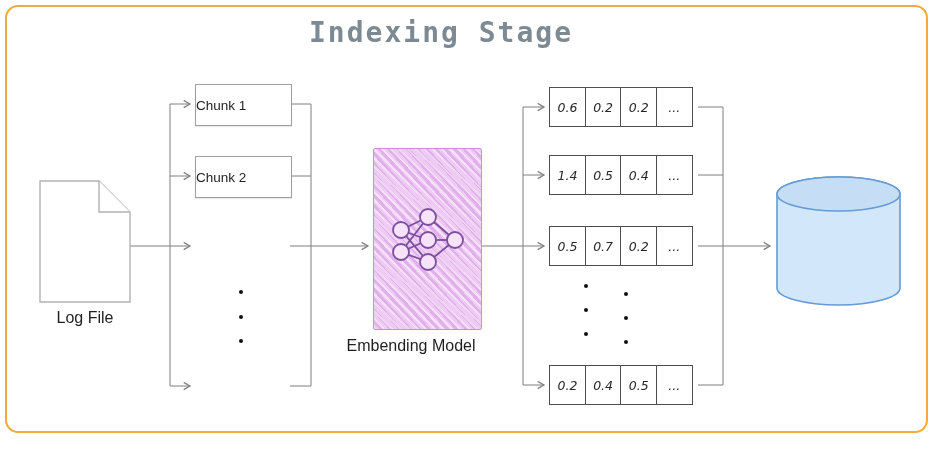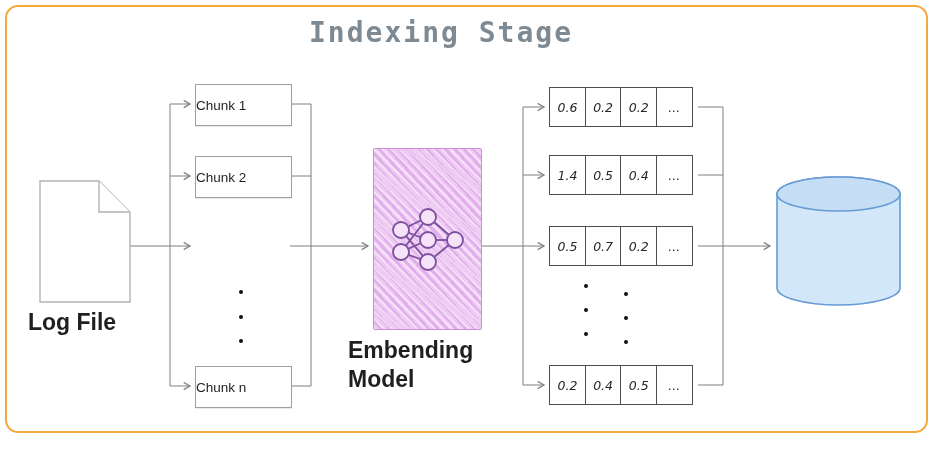--- a/index.html
+++ b/index.html
@@ -16,39 +16,39 @@
          border:2px solid var(--frame-orange,#F5A83B);border-radius:13px;}
   .title{position:absolute;left:0;top:16px;width:882px;text-align:center;
          font-family:"DejaVu Sans Mono",monospace;font-size:28px;letter-spacing:2px;
          color:var(--title-gray,#7E8A93);font-weight:700;}
   svg.connectors{position:absolute;left:0;top:0;width:938px;height:471px;}
   .conn{stroke:var(--line-gray,#7F7F7F);stroke-width:1;fill:none;}
   .arrowhead{stroke:var(--line-gray,#7F7F7F);fill:none;stroke-width:1.4;}
 
   .logfile{position:absolute;left:39px;top:180px;}
   .doc-shape{stroke:var(--doc-border-gray,#B3B3B3);stroke-width:1.4;fill:#fff;}
-  .label{position:absolute;color:var(--text-dark,#1F1F1F);
-         font-size:23px;line-height:1.25;font-weight:bold;}
+  .label{position:absolute;text-align:center;color:var(--text-dark,#1F1F1F);
+         font-size:16px;line-height:1.25;}
   .logfile-label{left:28px;top:308px;width:114px;}
 
   .chunk{position:absolute;left:195px;width:95px;height:40px;background:#fff;
          border:1px solid var(--box-border-gray,#9E9E9E);display:flex;align-items:center;
          justify-content:flex-start;font-size:13.5px;color:var(--text-dark,#1F1F1F);
          box-shadow:0 1px 1px rgba(0,0,0,0.08);}
   .dot{position:absolute;width:4px;height:4px;border-radius:50%;background:#111;}
 
   .embed-box{position:absolute;left:373px;top:148px;width:107px;height:180px;
              border:1.5px solid var(--purple-border,#C98FD9);border-radius:2px;
              background:
                repeating-linear-gradient(45deg, rgba(255,255,255,0.45) 0 2px, rgba(255,255,255,0) 2px 6px),
                repeating-linear-gradient(48deg, var(--purple-fill,#EDCBF3) 0 4px, var(--purple-fill-dark,#E3AEEC) 4px 7px);
              display:flex;align-items:center;justify-content:center;}
   .nn-edge{stroke:var(--node-purple,#7B4FA0);stroke-width:1.8;}
   .nn-node{stroke:var(--node-purple,#7B4FA0);stroke-width:1.8;fill:var(--node-fill,#F6E3FA);}
-  .embed-label{left:348px;top:336px;width:162px;}
+  .embed-label{left:330px;top:336px;width:162px;}
 
   .vrow{position:absolute;left:549px;display:flex;}
   .vcell{width:37px;height:40px;box-sizing:border-box;background:#fff;
          border:1.4px solid var(--cell-border-gray,#4D4D4D);margin-left:-1.4px;
          display:flex;align-items:center;justify-content:center;
          font-family:"DejaVu Sans",sans-serif;font-style:italic;font-size:12.5px;
          font-weight:500;color:#262626;}
   .vrow .vcell:first-child{margin-left:0;}
 
   .db{position:absolute;left:775px;top:174px;}
@@ -103,23 +103,20 @@
     <path class="doc-shape" d="M60,1 V32 H91" fill="none"></path>
   </svg>
   <div class="label logfile-label">Log File</div>
 
   <div class="chunk" style="top:84px">
     <span>Chunk 1</span>
   </div>
   <div class="chunk" style="top:156px">
     <span>Chunk 2</span>
   </div>
-  <div class="chunk" style="top:366px">
-    <span>Chunk n</span>
-  </div>
   <div class="dot" style="left:239px;top:290px"></div>
   <div class="dot" style="left:239px;top:315px"></div>
   <div class="dot" style="left:239px;top:339px"></div>
 
   <div class="embed-box">
     <svg width="78" height="64" viewBox="0 0 78 64" xmlns="http://www.w3.org/2000/svg">
       <g class="nn-edge">
         <line x1="12" y1="23" x2="39" y2="10"></line>
           <line x1="12" y1="23" x2="39" y2="33"></line>
           <line x1="12" y1="23" x2="39" y2="55"></line>

